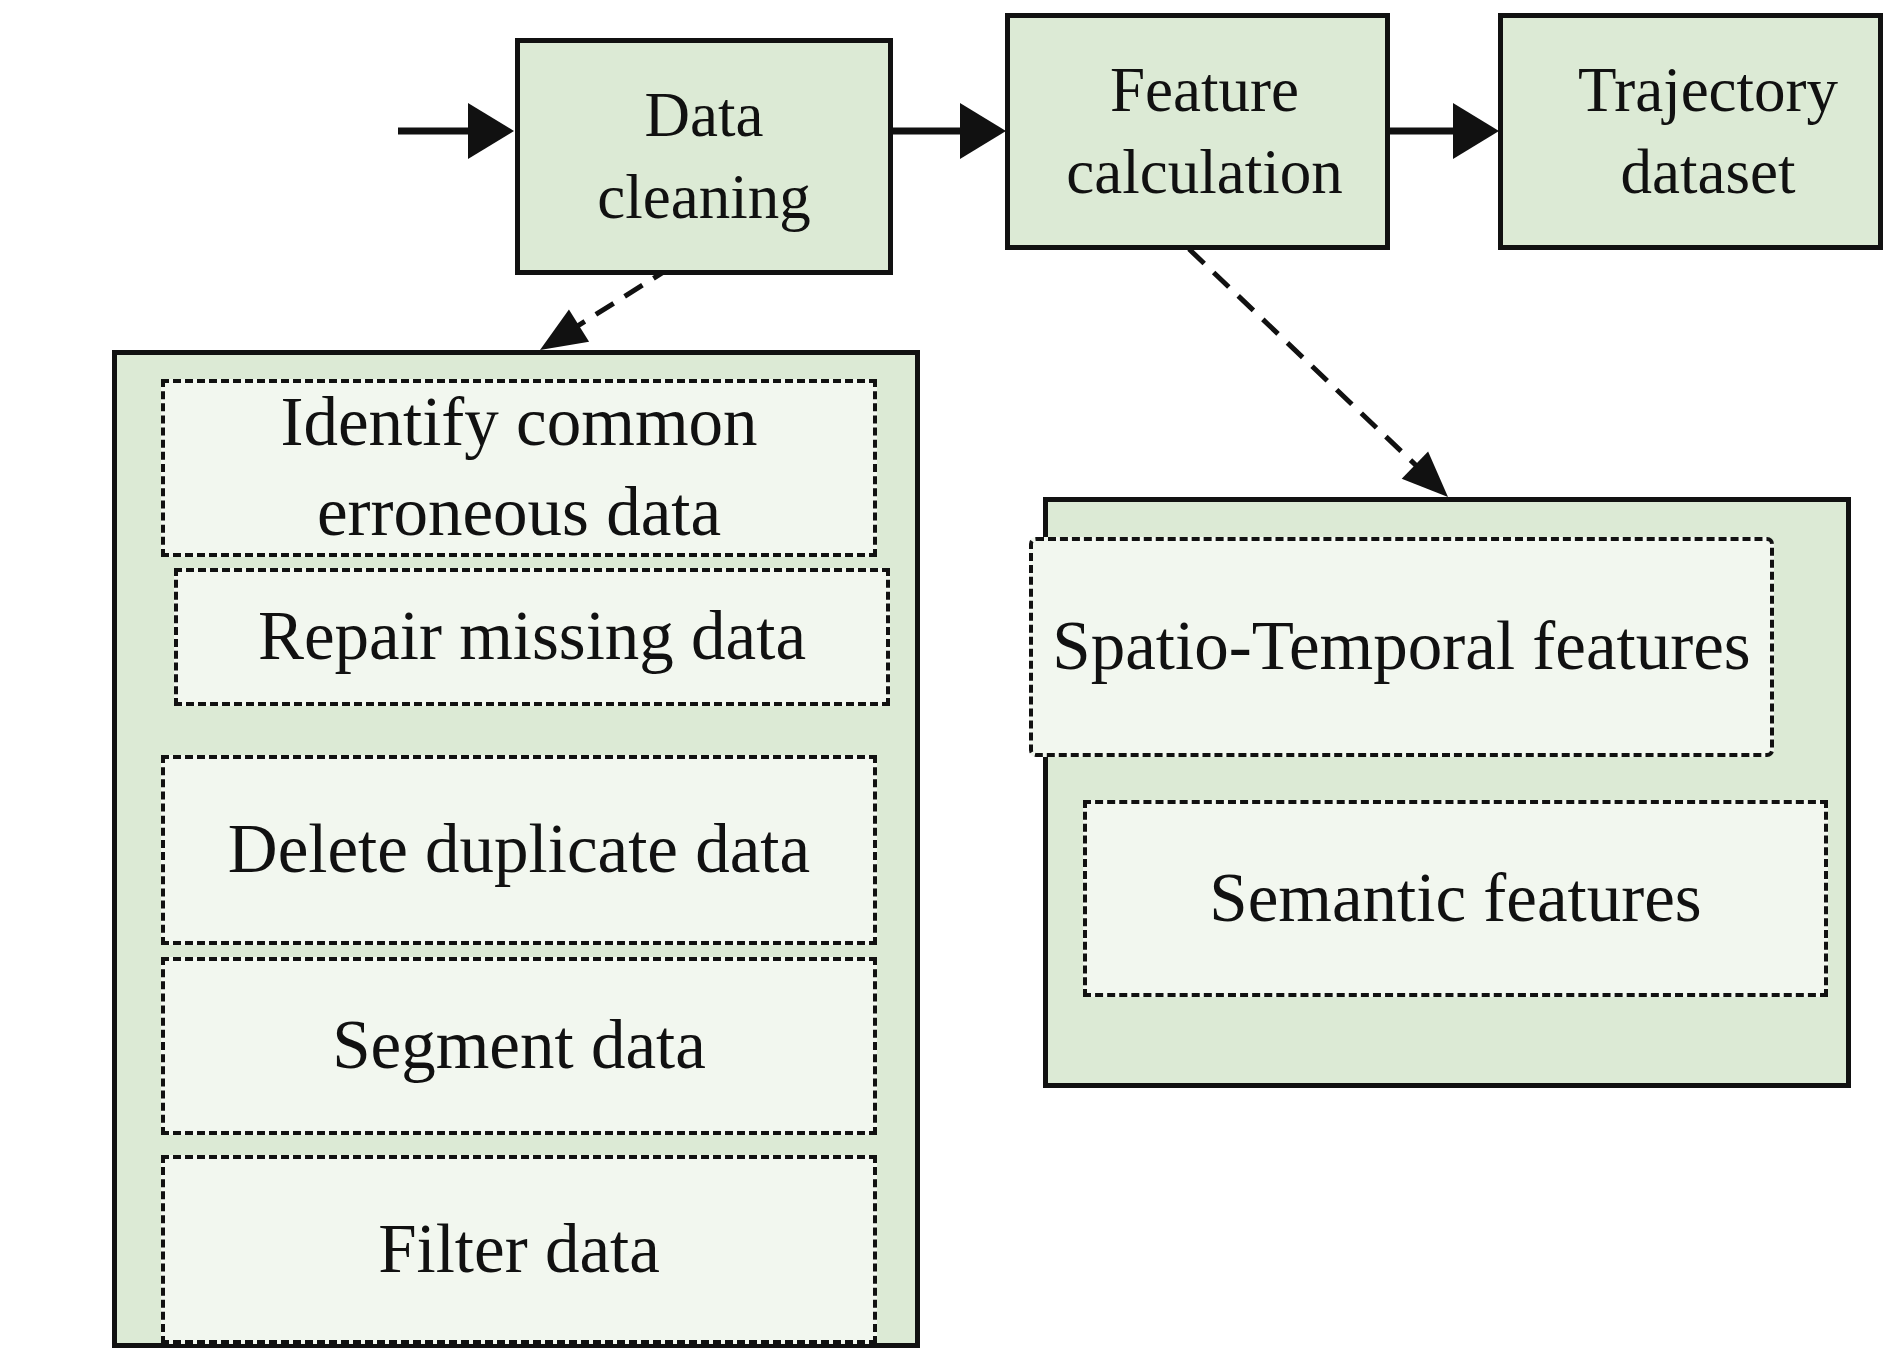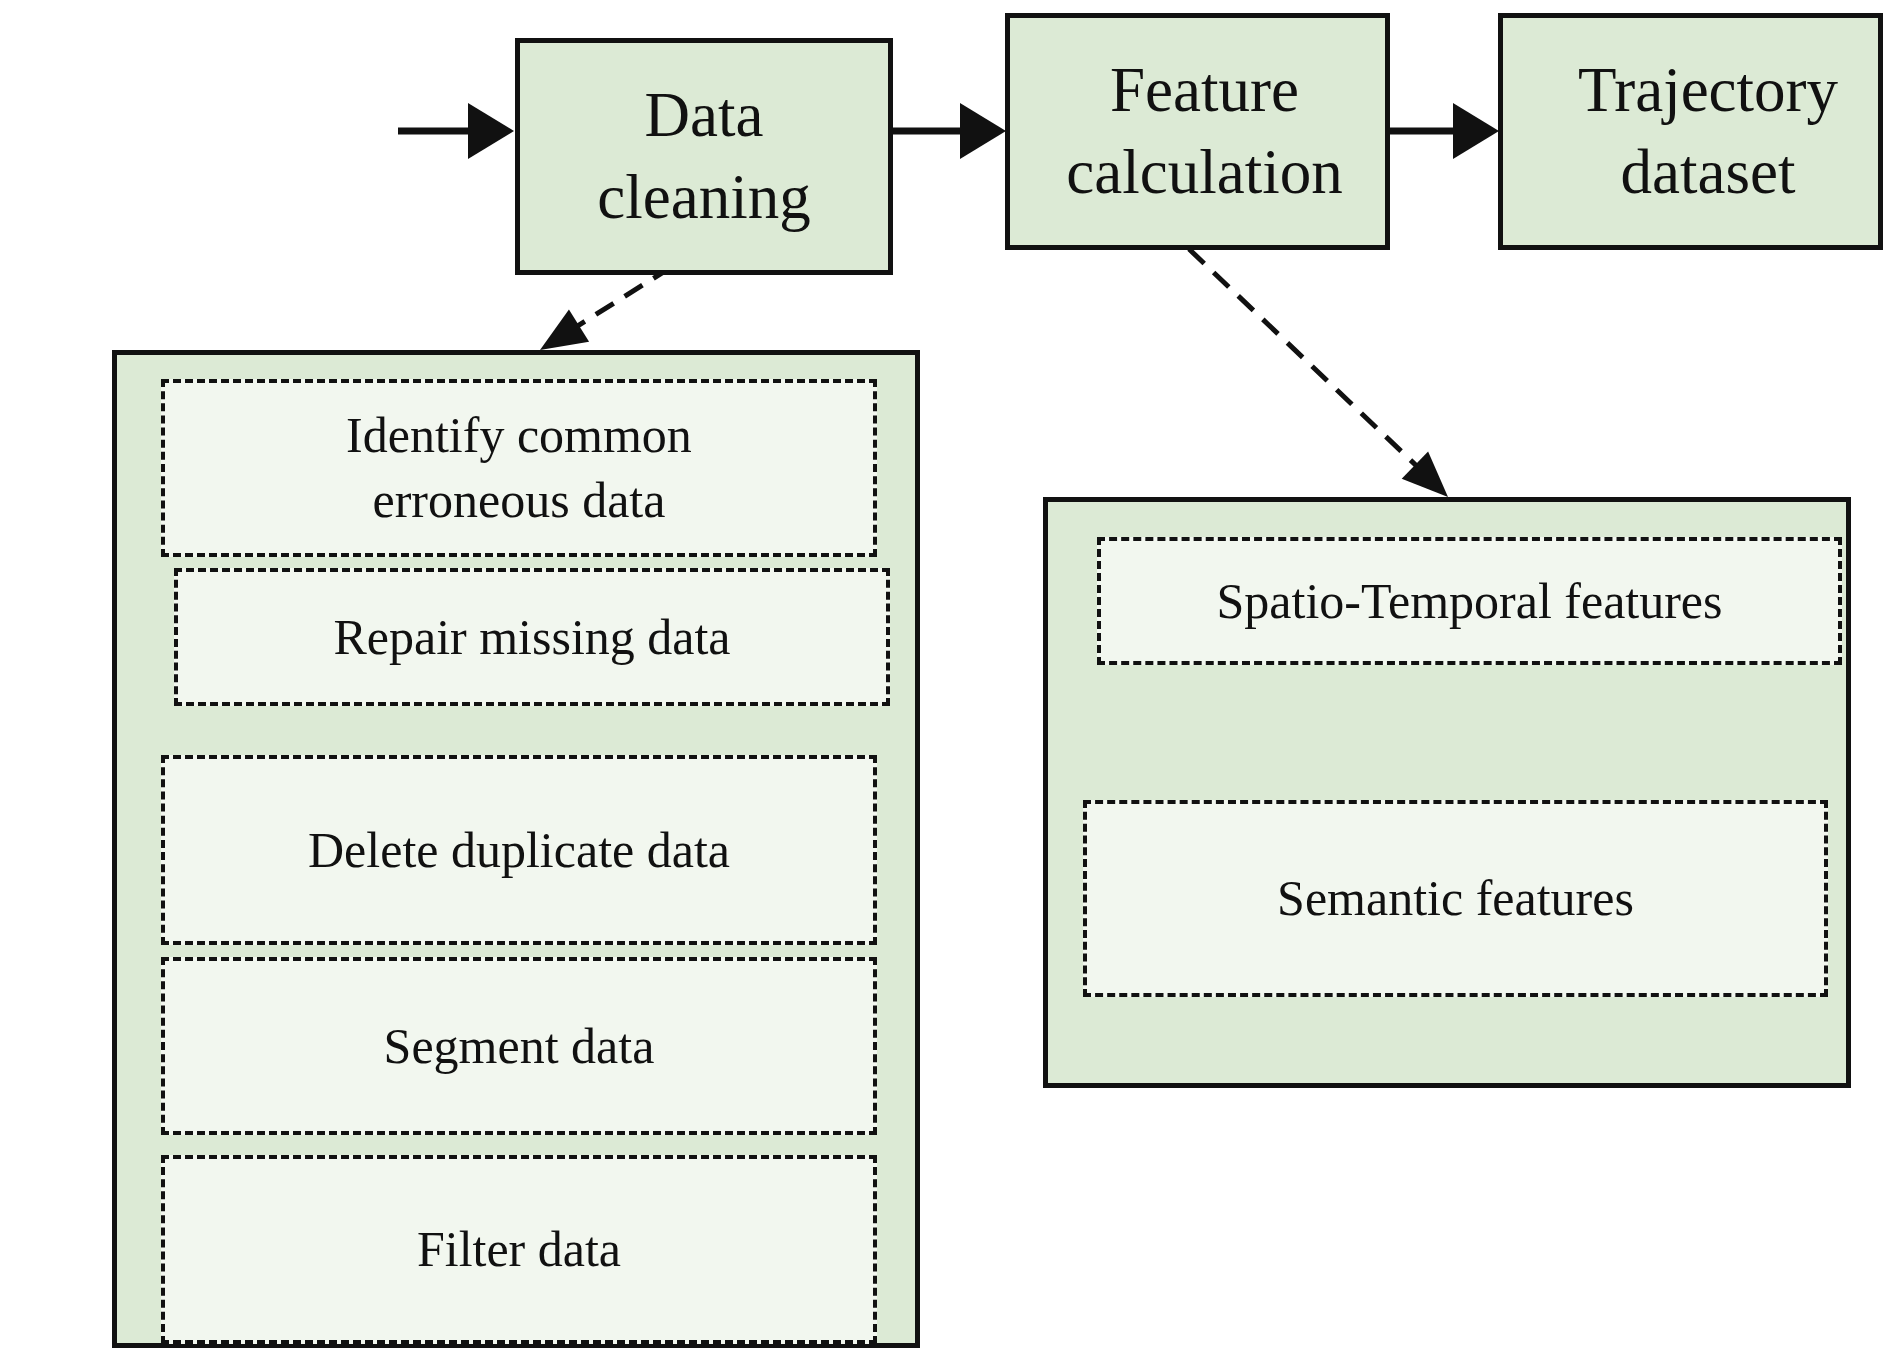--- a/index.html
+++ b/index.html
@@ -44,21 +44,21 @@
   .sub-box {
     position: absolute;
     box-sizing: border-box;
     background: #f2f7ef;
     border: 4px dashed #111111;
     display: flex;
     align-items: center;
     justify-content: center;
     text-align: center;
     white-space: pre-line;
-    font-size: 50px;
+    font-size: 69px;
     line-height: 1.3;
   }
 </style>
 </head>
 <body>
 
 <div class="canvas">
 
   <svg class="connectors" width="1902" height="1364" viewBox="0 0 1902 1364">
 
@@ -104,17 +104,17 @@
   <div class="sub-box" style="left:174px; top:568px; width:716px; height:138px;">Repair missing data</div>
 
   <div class="sub-box" style="left:161px; top:755px; width:716px; height:190px;">Delete duplicate data</div>
 
   <div class="sub-box" style="left:161px; top:957px; width:716px; height:178px;">Segment data</div>
 
   <div class="sub-box" style="left:161px; top:1147px; width:716px; height:189px;margin-top:8px;">Filter data</div>
 
   <div class="container-box" style="left:1043px; top:497px; width:808px; height:591px;"></div>
 
-  <div class="sub-box" style="left:1097px; top:537px; width:745px; height:128px;">Spatio-Temporal features</div>
+  <div class="sub-box" style="left:1029px; top:537px; width:745px; height:220px;border-radius:7px;">Spatio-Temporal features</div>
 
   <div class="sub-box" style="left:1083px; top:800px; width:745px; height:197px;">Semantic features</div>
 
 </div>
 
 </body></html>

